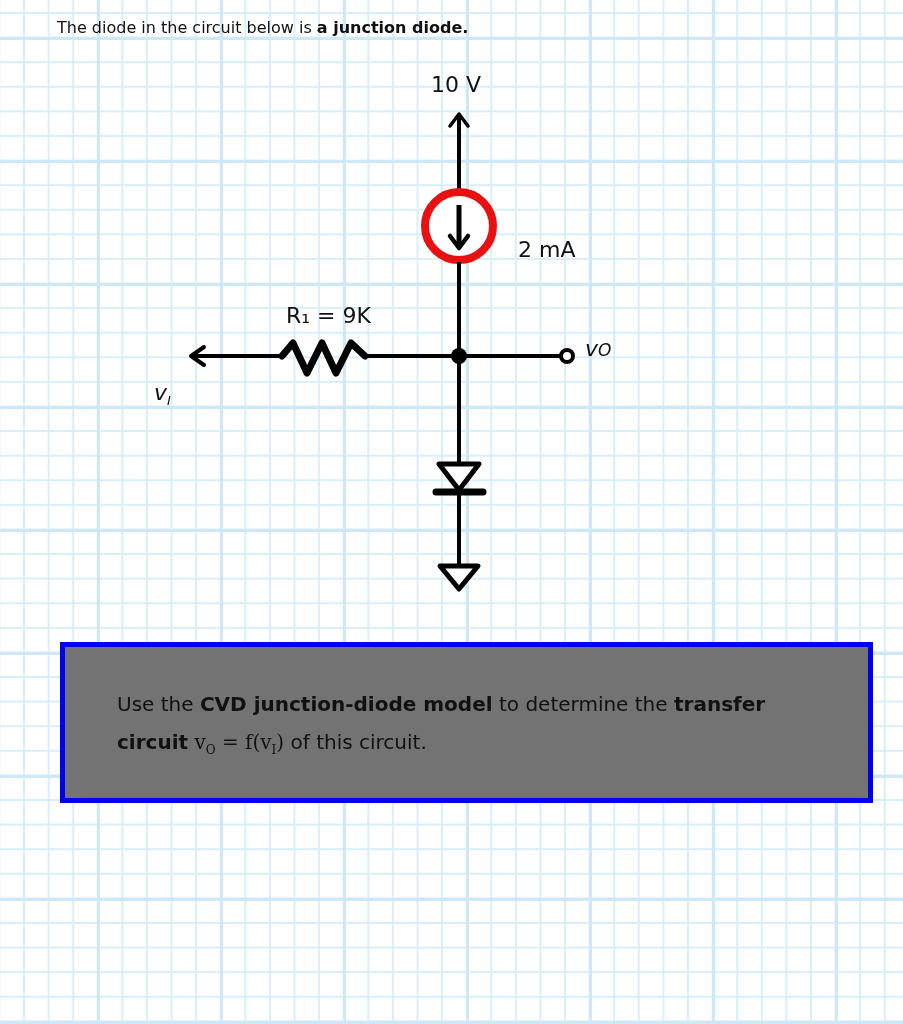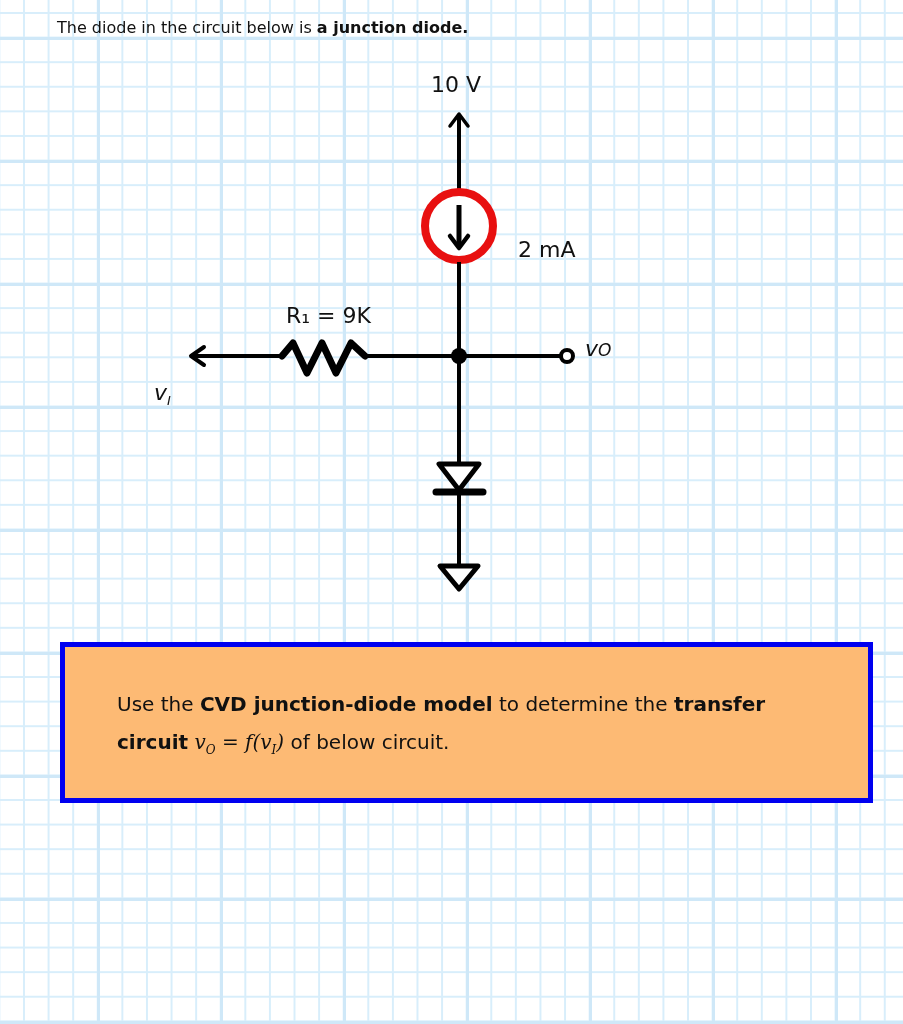--- a/index.html
+++ b/index.html
@@ -20,28 +20,28 @@
     position: absolute; left: 57px; top: 18px;
     font-size: 16px; letter-spacing: 0px; white-space: nowrap;
   }
   .title b { font-weight: bold; }
   svg.circuit { position: absolute; left: 0; top: 0; }
   .lbl { position: absolute; white-space: nowrap; font-size: 22px; }
   .lbl.it { font-style: italic; }
   .box {
     position: absolute; left: 60px; top: 642px;
     width: 803px; height: 151px;
-    border: 5px solid #0000f0; background: #fdba74;
+    border: 5px solid #0000f0; background: #737373;
   }
   .box .txt {
     position: absolute; left: 52px; top: 38px;
     font-size: 20px; line-height: 38px; white-space: nowrap;
   }
   .box b { font-weight: bold; }
-  .math { font-family: "DejaVu Serif", serif; font-style: italic; }
+  .math { font-family: "DejaVu Serif", serif; }
   .math sub { font-size: 12px; }
 </style>
 </head>
 <body>
 
 <div class="title">
   <span>The diode in the circuit below is </span><b>a junction diode.</b>
 </div>
 
 <svg class="circuit" width="903" height="640">
@@ -81,15 +81,15 @@
 <div class="lbl" style="left:431px; top:72px;">10 V</div>
 <div class="lbl" style="left:518px; top:222px;margin-top:15px;">2 mA</div>
 <div class="lbl" style="left:286px; top:303px;">R₁ = 9K</div>
 <div class="lbl it" style="left:154px; top:340px;margin-top:40px;"><span>v</span><sub style="font-size:13px;">I</sub></div>
 <div class="lbl it" style="left:585px; top:336px;"><span>v</span><span style="font-size:17px;">O</span></div>
 
 <div class="box">
   <div class="txt">
     <span>Use the </span><b>CVD junction-diode model</b><span> to determine the </span><b>transfer</b><br>
     <b>circuit</b>
-    <span class="math"><span>v</span><sub>O</sub><span> = f(v</span><sub>I</sub><span>)</span></span><span> of below circuit.</span>
+    <span class="math"><span>v</span><sub>O</sub><span> = f(v</span><sub>I</sub><span>)</span></span><span> of this circuit.</span>
   </div>
 </div>
 
 </body></html>

